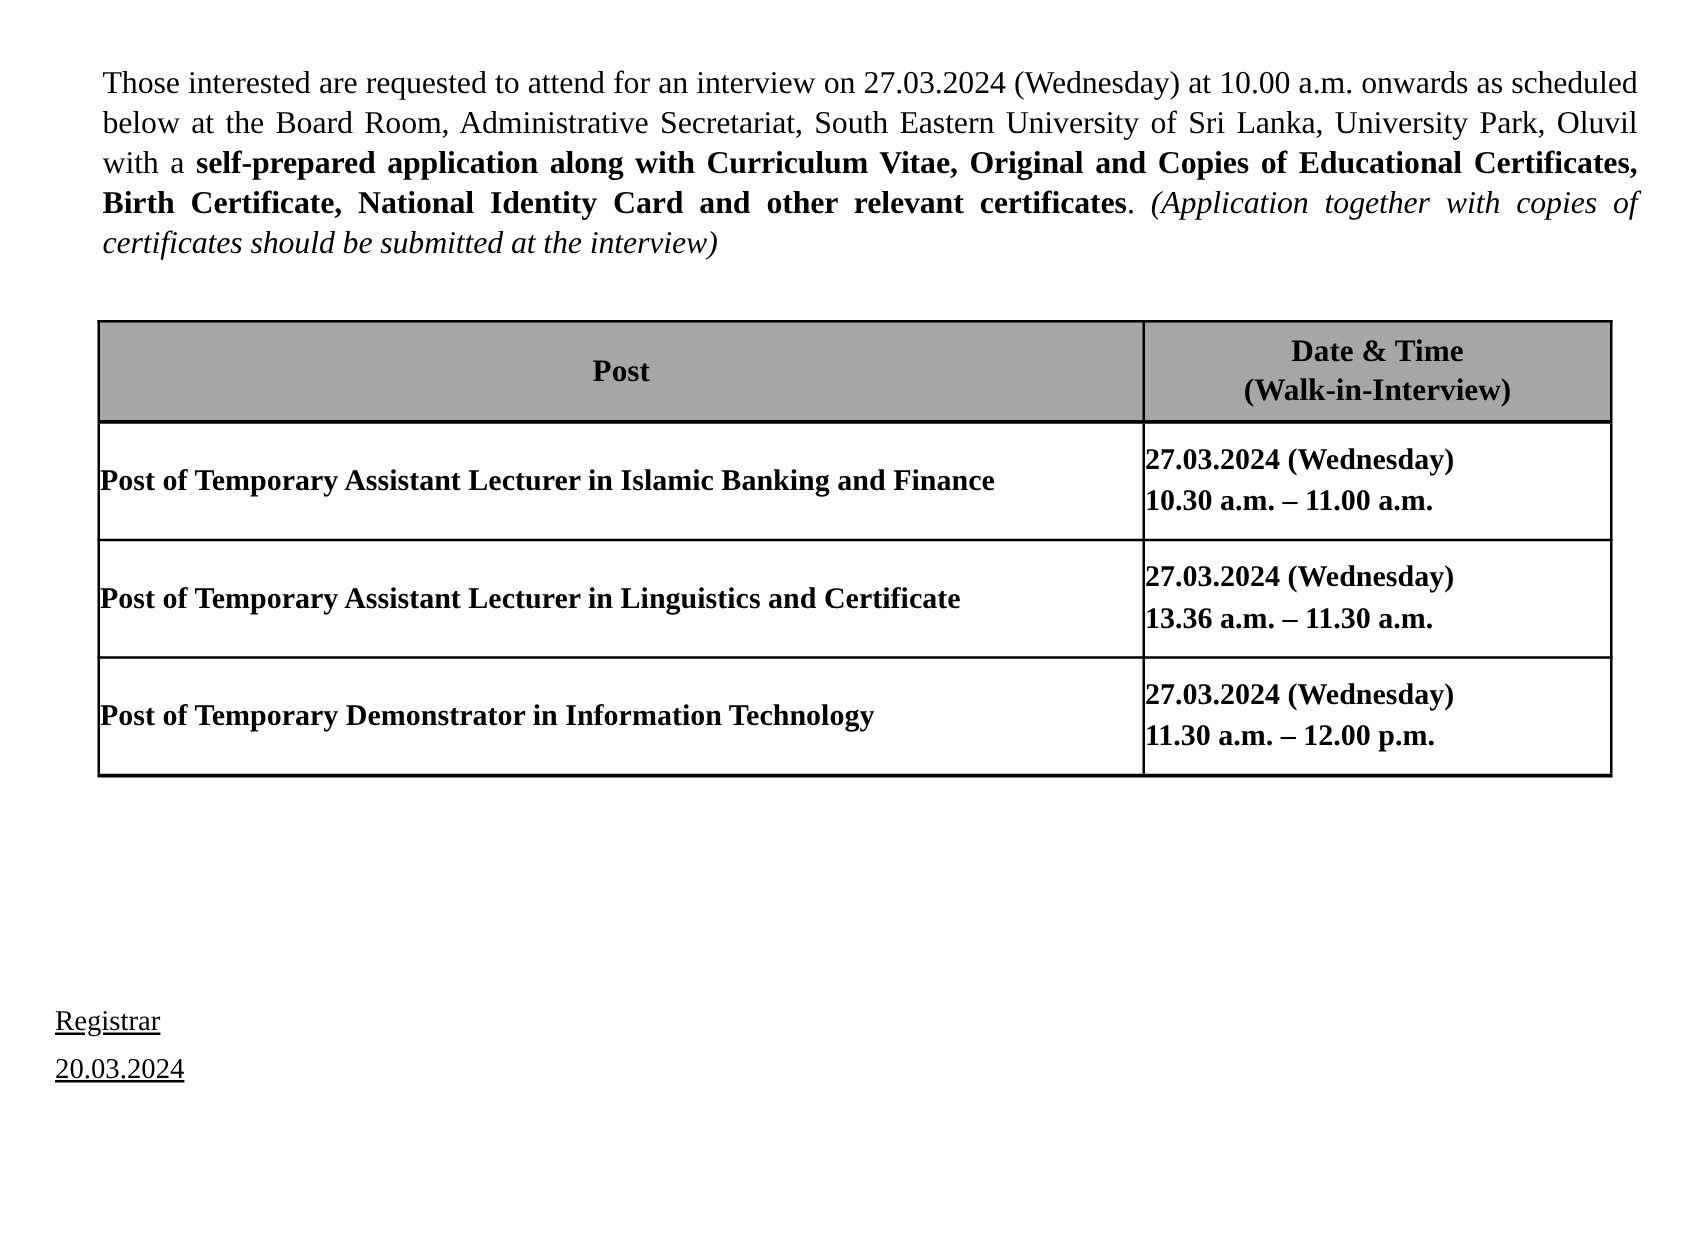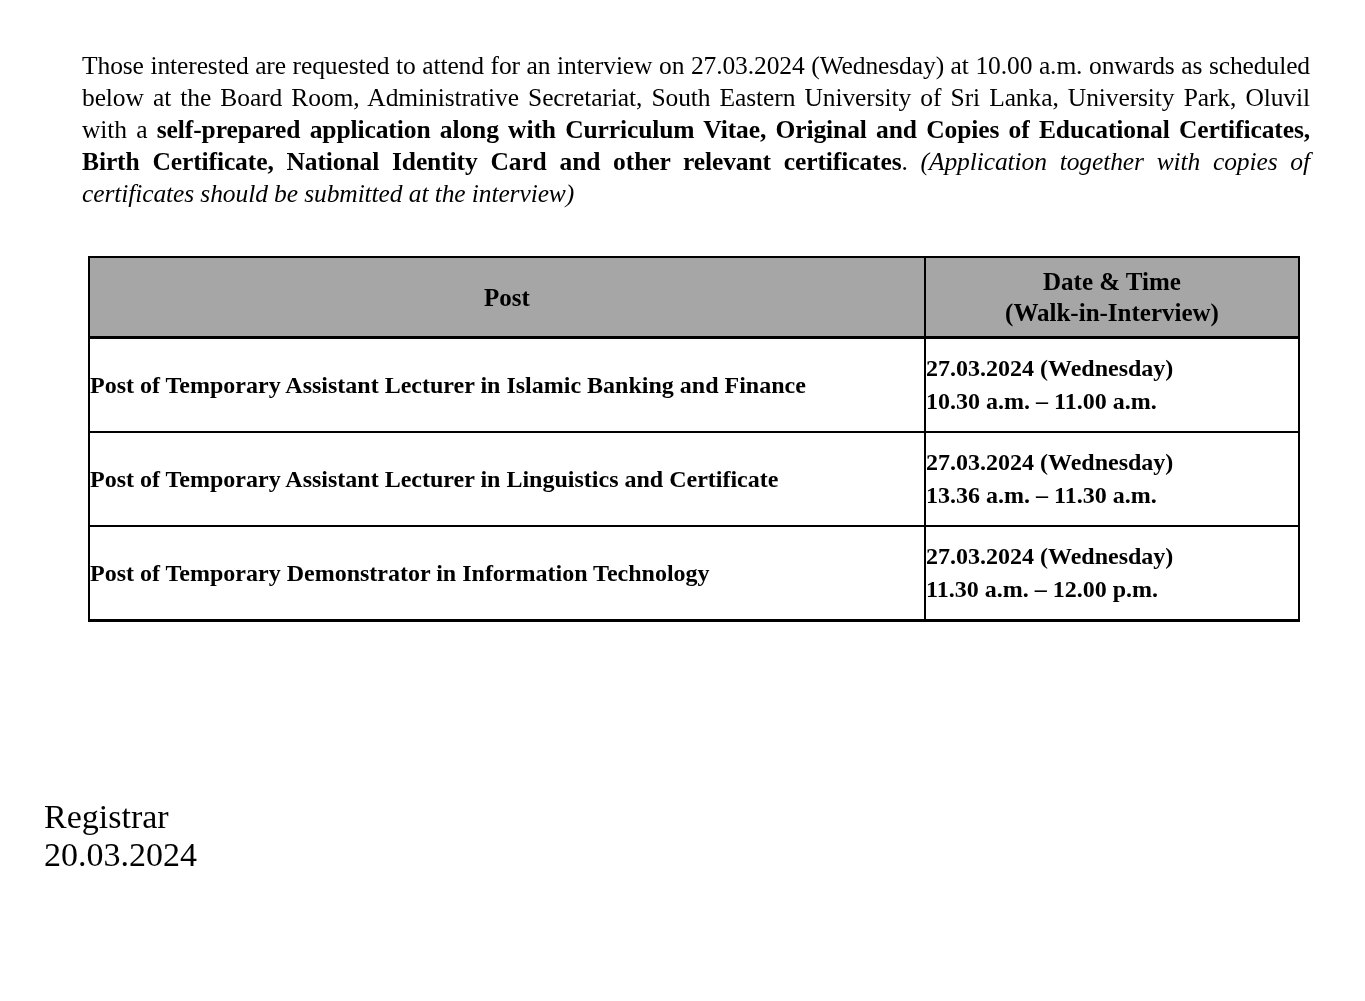--- a/index.html
+++ b/index.html
@@ -35,21 +35,21 @@
     text-align: justify;
     text-justify: inter-word;
     letter-spacing: -0.1px;
   }
   .intro .b { font-weight: bold; }
   .intro .i { font-style: italic; }
 
   
   .sched-table {
     position: absolute;
-    left: 88px;
+    left: 78px;
     top: 256px;
     width: 1210px;
     border-collapse: collapse;
     table-layout: fixed;
   }
   .sched-table th,
   .sched-table td {
     border: 2px solid #000000;
     padding: 0;
     vertical-align: middle;
@@ -83,23 +83,24 @@
     padding: 4px 10px 6px 16px;
     white-space: nowrap;
   }
   .hdr-line { display: block; }
 
   
   .footer {
     position: absolute;
     left: 44px;
     top: 798px;
-    font-size: 34px;
+    font-size: 23px;
     line-height: 38px;
     font-weight: normal;
+    text-decoration: underline;
   }
   .footer div { white-space: nowrap; }
 </style>
 </head>
 <body>
 
 <div class="page">
 
   <p class="intro"><span>Those interested are requested to attend for an interview on 27.03.2024 (Wednesday) at 10.00 a.m. onwards as scheduled below at the Board Room, Administrative Secretariat, South Eastern University of Sri Lanka, University Park, Oluvil with a </span><span class="b">self-prepared application along with Curriculum Vitae, Original and Copies of Educational Certificates, Birth Certificate, National Identity Card and other relevant certificates</span><span>. </span><span class="i">(Application together with copies of certificates should be submitted at the interview)</span></p>
 

